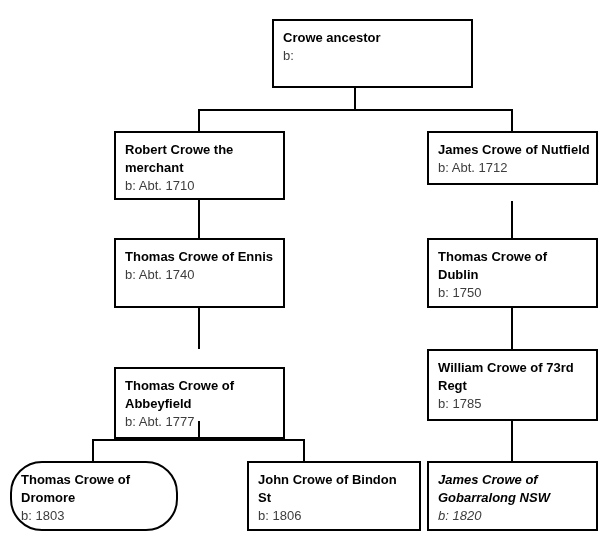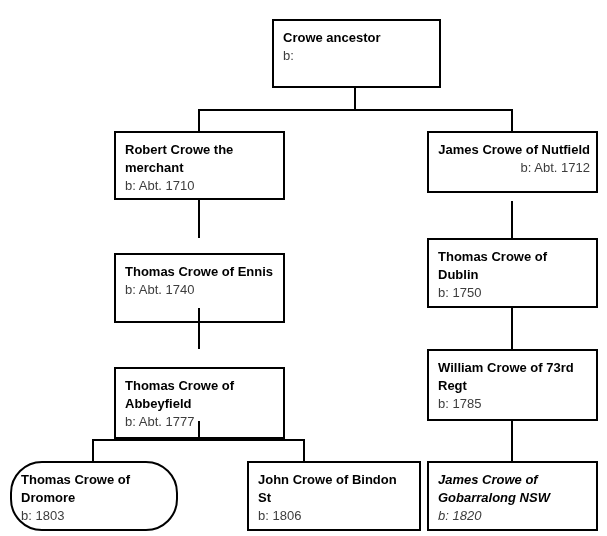--- a/index.html
+++ b/index.html
@@ -38,36 +38,36 @@
   .connector {
     position: absolute;
     background: #000000;
   }
 </style>
 </head>
 <body>
 
 <div id="canvas">
 
-  <div class="person-box" style="left:272px; top:19px;  width:169px; height:69px;">
+  <div class="person-box" style="left:272px; top:19px;  width:201px; height:69px;">
     <div class="person-name">Crowe ancestor</div>
     <div class="person-birth">b:</div>
   </div>
 
   <div class="person-box" style="left:114px; top:131px; width:171px; height:69px;">
     <div class="person-name">Robert Crowe the merchant</div>
     <div class="person-birth">b: Abt. 1710</div>
   </div>
 
-  <div class="person-box" style="left:427px; top:131px; width:171px; height:62px;text-align:right;">
+  <div class="person-box" style="left:427px; top:131px; width:171px; height:54px;">
     <div class="person-name">James Crowe of Nutfield</div>
     <div class="person-birth">b: Abt. 1712</div>
   </div>
 
-  <div class="person-box" style="left:114px; top:238px; width:171px; height:70px;margin-top:15px;">
+  <div class="person-box" style="left:114px; top:238px; width:171px; height:70px;">
     <div class="person-name">Thomas Crowe of Ennis</div>
     <div class="person-birth">b: Abt. 1740</div>
   </div>
 
   <div class="person-box" style="left:427px; top:238px; width:171px; height:70px;">
     <div class="person-name">Thomas Crowe of Dublin</div>
     <div class="person-birth">b: 1750</div>
   </div>
 
   <div class="person-box" style="left:114px; top:367px; width:171px; height:72px;">

